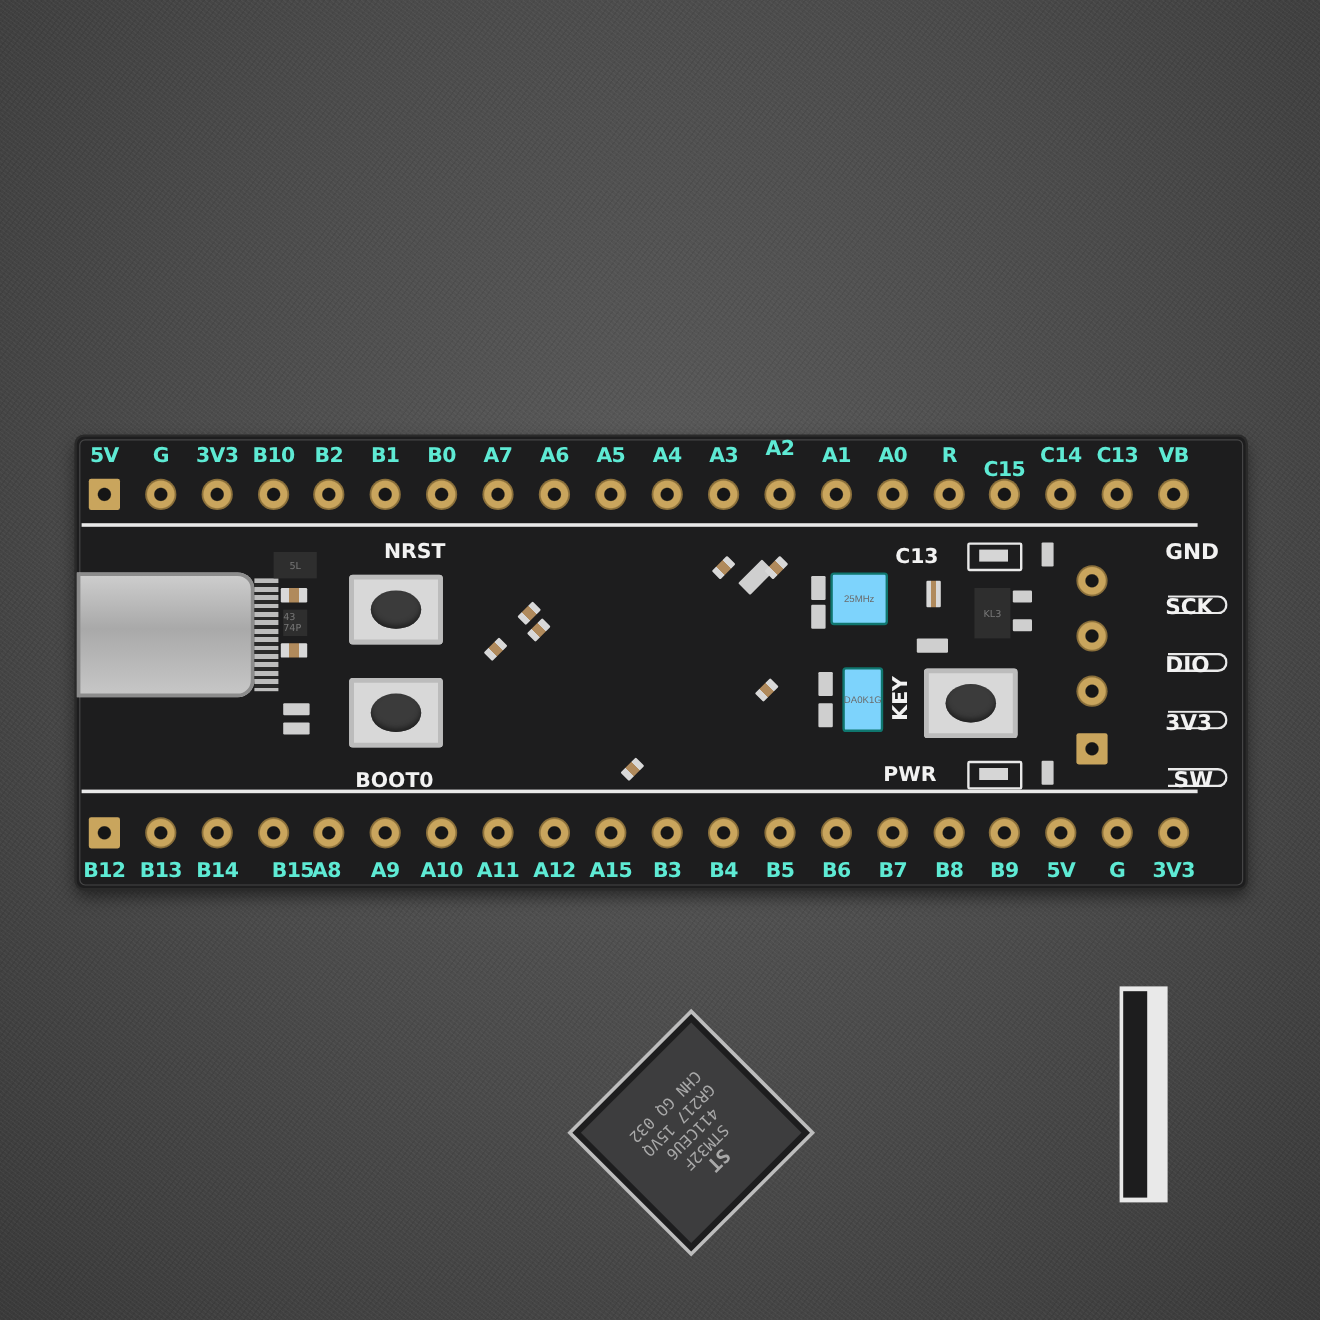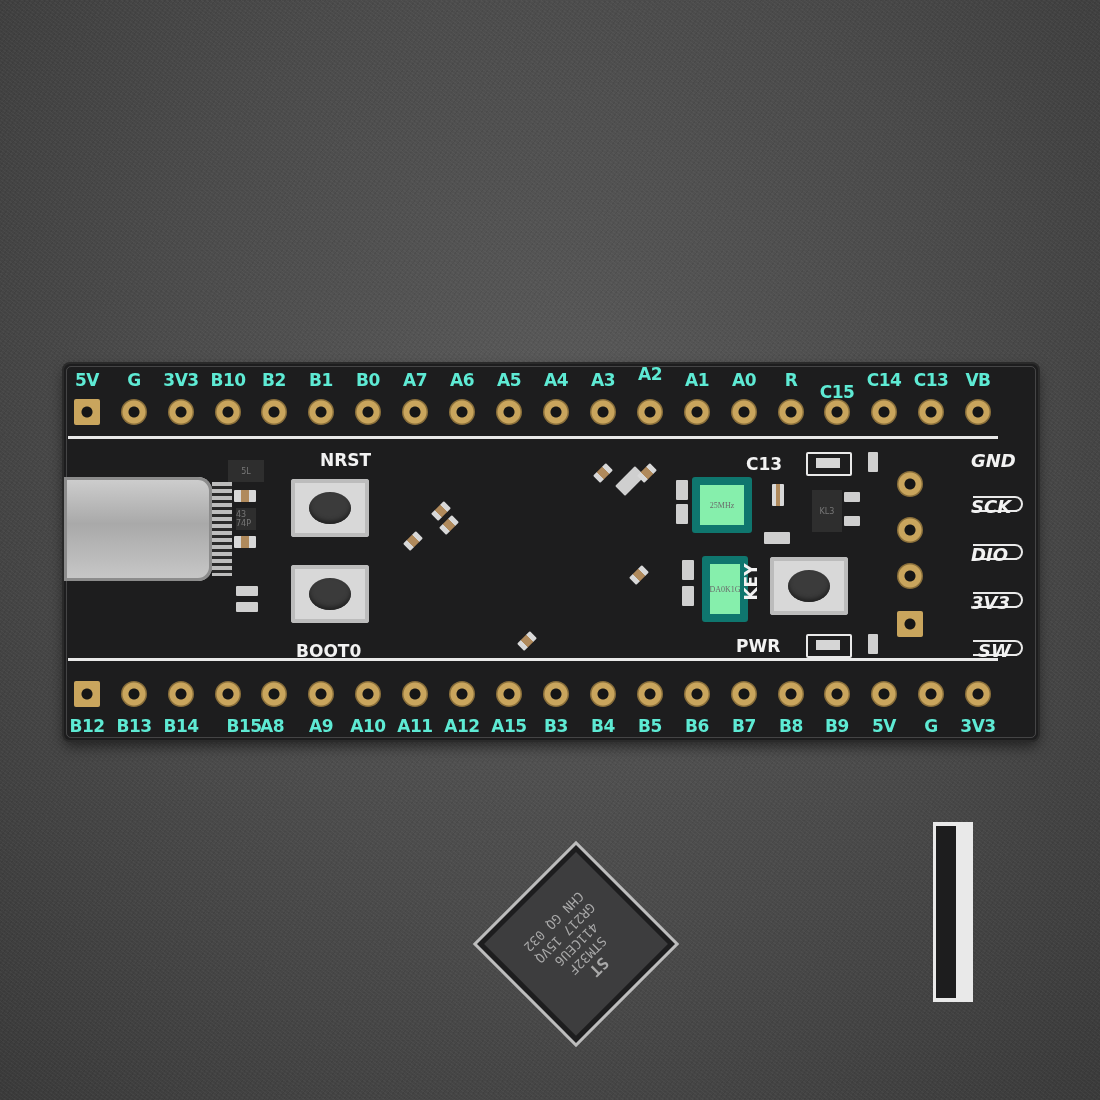--- a/index.html
+++ b/index.html
@@ -46,25 +46,25 @@
     background:#3d3d3e; transform:rotate(45deg); transform-origin: 0 0;
     box-shadow: 0 0 0 5px #1d1d1e, 0 0 0 8px #bdbdbd;
   }
   .mcu-text {
     position:absolute; left:0; top:0; width:130px; height:130px;
     color:#a9a9a9; font-family:"DejaVu Sans Mono", monospace; font-size:13px; line-height:16px;
     transform: rotate(90deg); display:flex; flex-direction:column; align-items:center; justify-content:center;
   }
   .smd { position:absolute; background:#cfcfcf; border-radius:1px; }
   .smd.cap { background: linear-gradient(90deg,#d8d8d8 0 30%,#b08a5c 30% 70%,#d8d8d8 70%); }
-  .crystal { position:absolute; background:#86efac; border:8px solid #0f766e; border-radius:3px; color:#6b6b6b; font-size:8px; font-family:Liberation Serif, serif; display:flex; align-items:center; justify-content:center; }
+  .crystal { position:absolute; background:#7dd3fc; border:2px solid #0f766e; border-radius:3px; color:#6b6b6b; font-size:8px; font-family:Liberation Sans, sans-serif; display:flex; align-items:center; justify-content:center; }
   .ic-small { position:absolute; background:#2e2e2e; color:#777; font-size:8px; display:flex; align-items:center; justify-content:center; }
   .swd-bracket { position:absolute; left:869px; top:458px; width:40px; height:180px; background:#e9e9e9; }
   .swd-bar { position:absolute; left:872px; top:462px; width:20px; height:172px; background:#1d1d1e; }
-  .swd-row-label { position:absolute; color:#f2f2f2; font-weight:bold; font-size:18px; font-family:"DejaVu Sans", sans-serif;font-style:italic; }
+  .swd-row-label { position:absolute; color:#f2f2f2; font-weight:bold; font-size:18px; font-family:"DejaVu Sans", sans-serif; }
   .swd-arrow { position:absolute; height:12px; border:2px solid #e9e9e9; border-left:none; border-radius:0 8px 8px 0; }
   .board-label { position:absolute; color:#f2f2f2; font-weight:bold; font-size:17px; font-family:"DejaVu Sans", sans-serif; }
   .led-box { position:absolute; width:42px; height:20px; border:2px solid #e9e9e9; border-radius:2px; }
   .led-box::after { content:""; position:absolute; left:8px; top:4px; width:24px; height:10px; background:#d6d6d6; }
 </style>
 </head>
 <body>
 
 <div class="noise"></div>
 

